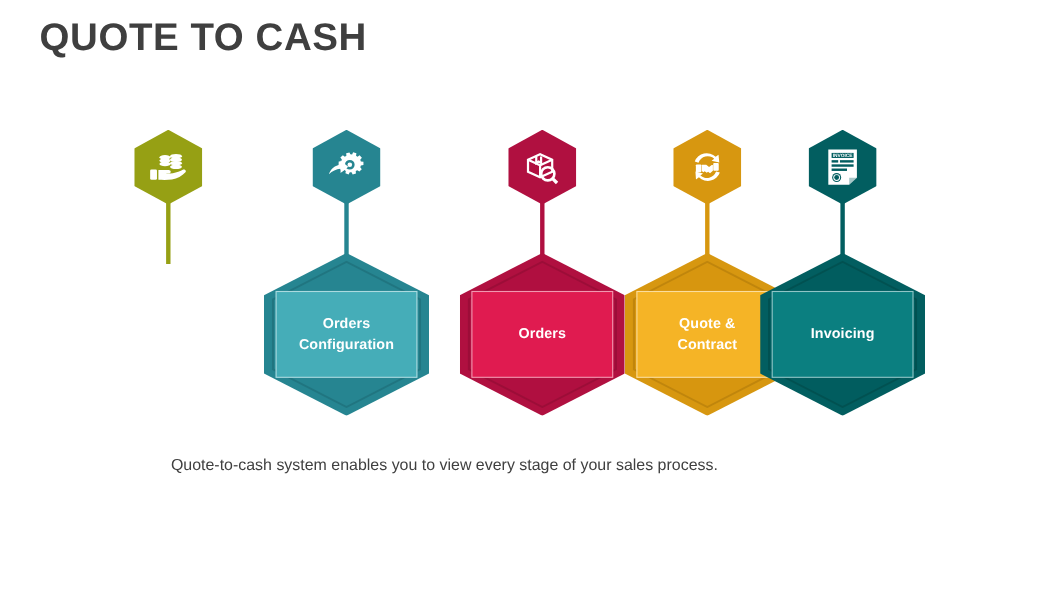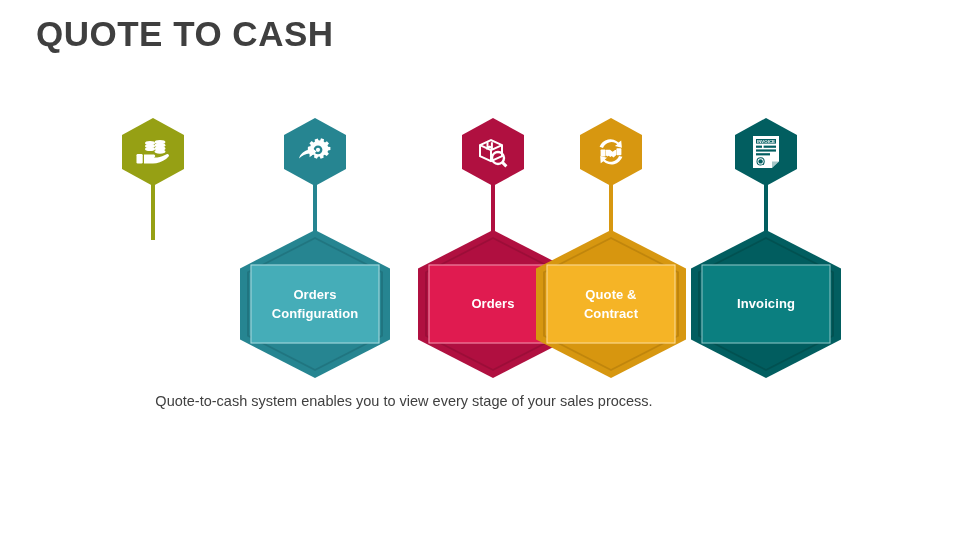--- a/index.html
+++ b/index.html
@@ -184,21 +184,21 @@
       <div class="main-hex" id="mhex-2" style="background: rgb(176, 16, 64);">
         <div class="hex-outline" id="ho-2" style="background: rgb(130, 11, 46);">
           <div class="hex-outline-inner" id="hoi-2" style="background: rgb(176, 16, 64);"></div>
         </div>
         <div class="plate" id="plate-2" style="background: rgb(224, 27, 80);">
           <span class="plate-label">Orders</span>
         </div>
       </div>
     </div>
 
-    <div class="stage" id="stage-3" style="left: 528px;">
+    <div class="stage" id="stage-3" style="left: 560px;">
       <div class="icon-hex" id="ihex-3" style="background: rgb(215, 151, 16);">
         <svg width="34" height="32" viewBox="0 0 34 32" fill="#ffffff">
           <path d="M5.6 10.8A11.6 11.6 0 0124.6 6.6l2.6-2 .7 7.2-7-1.7 2.4-1.8a9 9 0 00-14.3 3.6z"></path>
           <path d="M28.4 20.8a11.6 11.6 0 01-19 4.4l-2.7 2-.5-7.2 6.9 1.8-2.4 1.8a9 9 0 0014.3-3.6z"></path>
           <rect x="6.6" y="13.5" width="5" height="7" rx="0.8"></rect>
           <rect x="22.4" y="12.2" width="5" height="7" rx="0.8"></rect>
           <path d="M12 13.8h4l2.6 2 2.4-1.9h1.1v5.4l-2.6 2.3-1.8-1.5-1.2 1-1.9-1.4-1.2.8-1.4-1.1z"></path>
         </svg>
       </div>
       <div class="stem" id="stem-3" style="background: rgb(215, 151, 16);"></div>
@@ -235,15 +235,15 @@
           <div class="hex-outline-inner" id="hoi-4" style="background: rgb(2, 94, 96);"></div>
         </div>
         <div class="plate" id="plate-4" style="background: rgb(11, 127, 128);">
           <span class="plate-label">Invoicing</span>
         </div>
       </div>
     </div>
 
   </div>
 
-  <div class="caption" style="color: rgb(64, 64, 64);">Quote-to-cash system enables you to view every stage of your sales process.</div>
+  <div class="caption" style="color: rgb(64, 64, 64); margin-top: 22px;">Quote-to-cash system enables you to view every stage of your sales process.</div>
 
 </div>
 
 </body></html>

